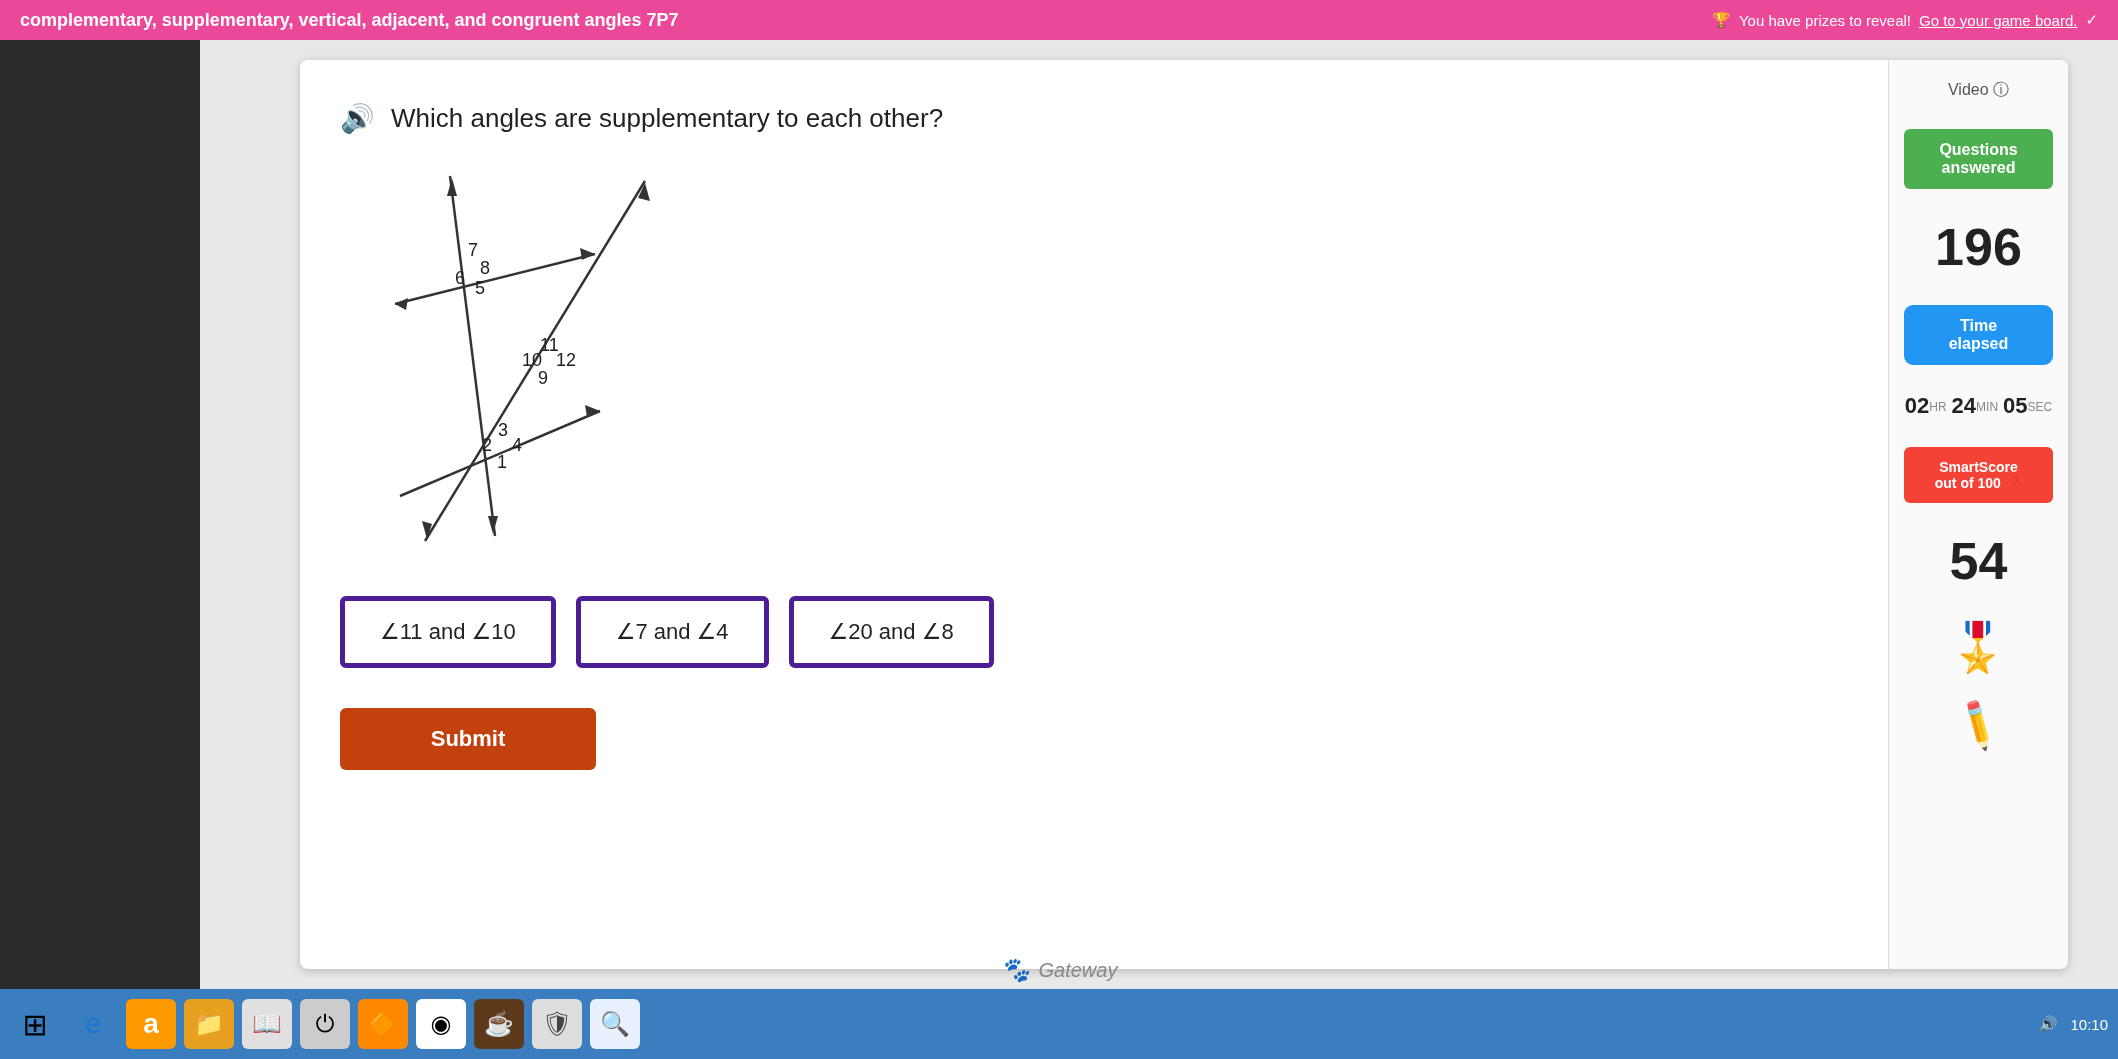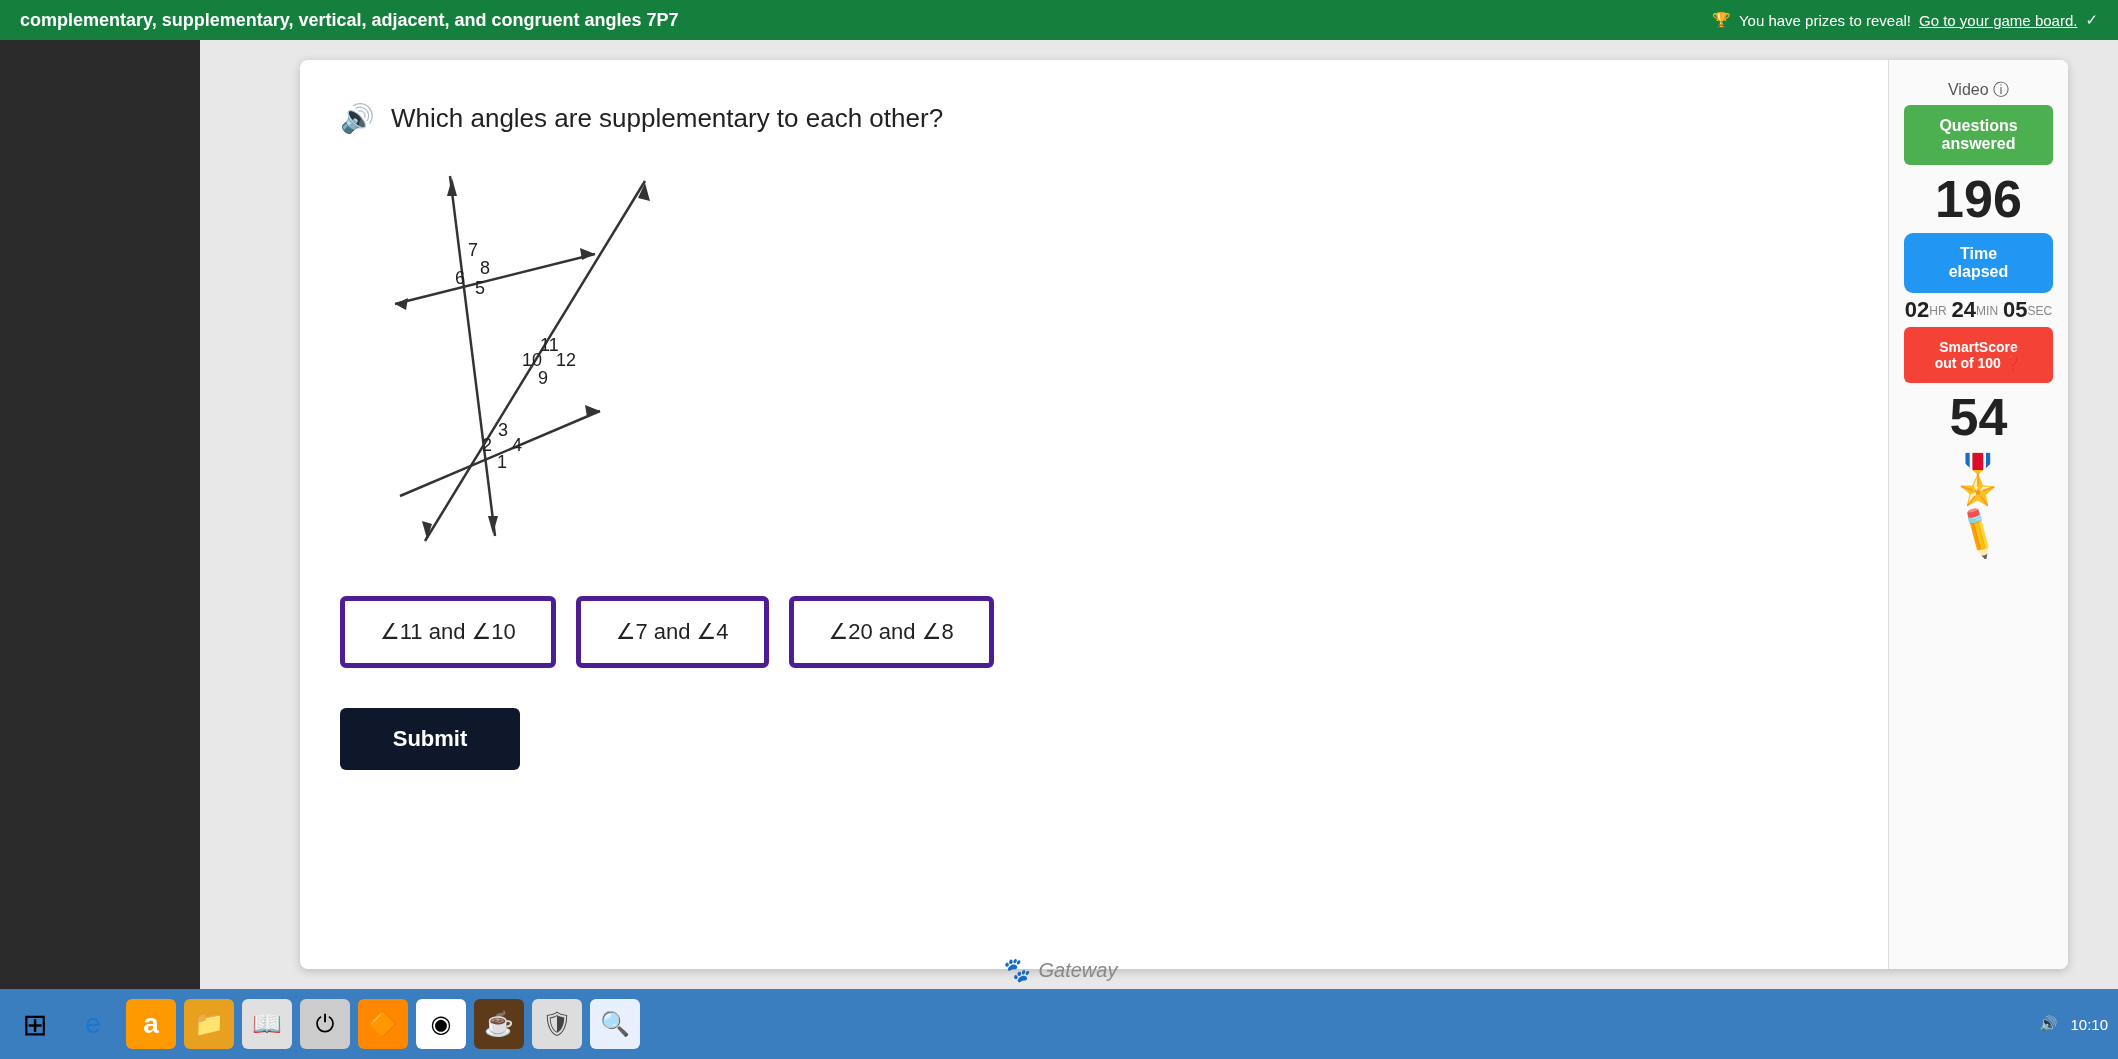--- a/index.html
+++ b/index.html
@@ -9,21 +9,21 @@
       background: #1a1a1a;
       font-family: Arial, sans-serif;
       overflow: hidden;
       position: relative;
     }
 
     
     .top-bar {
       width: 100%;
       height: 40px;
-      background: #15803d;
+      background: #ec4899;
       display: flex;
       align-items: center;
       justify-content: space-between;
       padding: 0 20px;
       position: absolute;
       top: 0;
       left: 0;
       z-index: 10;
     }
     .top-bar-title {
@@ -165,40 +165,40 @@
       background: white;
       padding: 18px 35px;
       font-size: 22px;
       cursor: pointer;
       border-radius: 6px;
       color: #222;
       transition: background 0.2s;
     }
 
     .submit-btn {
-      background: #0f172a;
+      background: #c2410c;
       color: white;
       border: none;
       padding: 18px 50px;
       font-size: 22px;
       cursor: pointer;
       border-radius: 6px;
       font-weight: bold;
       margin-top: 10px;
-      width: 180px;
+      width: 256px;
     }
 
     
     .sidebar {
       width: 180px;
       padding: 20px 15px;
       border-left: 1px solid #ddd;
       display: flex;
       flex-direction: column;
-      gap: 4px;
+      gap: 28px;
       align-items: center;
       background: #fafafa;
       border-radius: 0 8px 8px 0;
     }
 
     .video-link {
       color: #555;
       font-size: 16px;
       cursor: pointer;
       display: flex;

